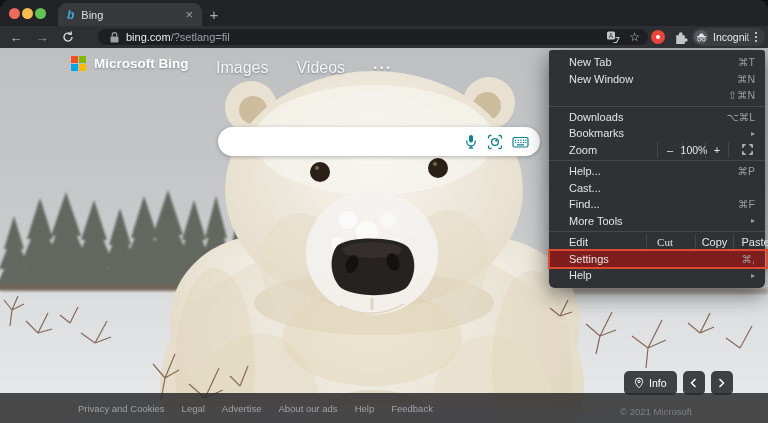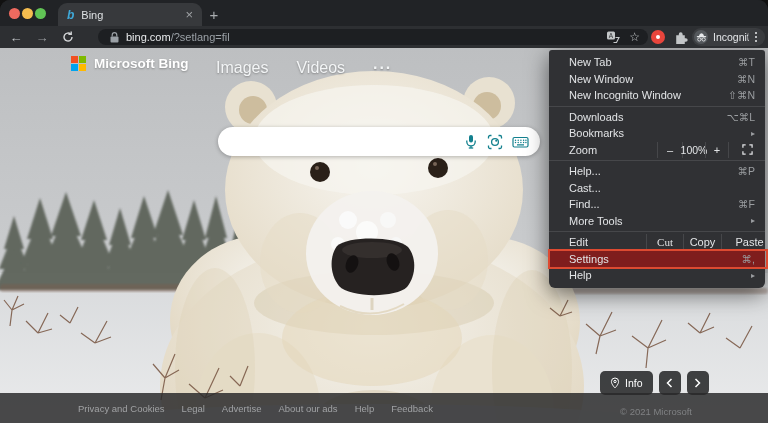--- a/index.html
+++ b/index.html
@@ -58,39 +58,39 @@
   
   .searchbar{position:absolute;left:218px;top:79px;width:322px;height:29px;background:#fff;border-radius:15px;
        box-shadow:0 1px 4px rgba(0,0,0,.28);display:flex;align-items:center;padding:0 11px 0 16px;}
   .searchbar input{flex:1;min-width:0;border:none;outline:none;background:transparent;font-size:13px;
        font-family:"Liberation Sans","DejaVu Sans",sans-serif;color:#333;}
   .search-ics{margin-left:auto;display:flex;align-items:center;gap:9px;color:var(--teal,#12808e);}
   
   .info-bar{position:absolute;top:323px;left:600px;display:flex;gap:6px;}
   .btn-dark{height:24px;border-radius:5px;background:rgba(50,51,52,.93);color:#fff;display:flex;
        align-items:center;justify-content:center;}
-  .btn-info{gap:5px;padding:0 10px;font-size:10.5px;}
+  .btn-info{gap:5px;padding:0 10px;font-size:10.5px;margin-left:24px;}
   .btn-nav{width:22px;}
   
   .bing-footer{position:absolute;left:0;bottom:0;width:768px;height:30px;background:rgba(40,41,42,.84);
        display:flex;align-items:center;gap:17px;padding-left:78px;}
   .bing-footer a{font-size:9.5px;color:#a0a2a4;text-decoration:none;}
   .copyright{position:absolute;right:76px;bottom:6px;font-size:9.5px;color:#7f8183;}
   
   .menu{position:absolute;top:2px;left:549px;width:216px;background:#303134;z-index:5;
        border-radius:3px 3px 6px 6px;box-shadow:0 6px 22px rgba(0,0,0,.55);padding:4px 0;}
   .mrow{height:16.5px;display:flex;align-items:center;padding:0 10px 0 20px;font-size:11px;color:#e2e4e6;}
   .mrow .sc{margin-left:auto;color:#9b9ea1;font-size:10.5px;}
   .mrow .sub{margin-left:auto;color:#9b9ea1;font-size:8px;}
   .msep{height:1px;background:#46474a;margin:2px 0;}
   .mrow.seg{padding:0;}
   .mrow.seg .lab{flex:1;padding-left:20px;display:flex;align-items:center;height:100%;}
   .cell{height:100%;display:flex;align-items:center;justify-content:center;border-left:1px solid #46474a;color:#e2e4e6;}
   .z-minus{width:25px;}.z-val{width:23px;font-size:10.5px;}.z-plus{width:23px;}.z-full{width:37px;}
-  .e-cut{width:37px;font-family:Liberation Serif, serif;}.e-copy{width:38px;}.e-paste{width:44px;padding-left:12px;}
+  .e-cut{width:37px;font-family:Liberation Serif, serif;}.e-copy{width:38px;margin-left:12px;}.e-paste{width:32px;padding-left:12px;}
   .mrow.settings{background:#7f1d1d;position:relative;}
   .red-box{position:absolute;left:-1px;right:-3px;top:-2px;bottom:-2px;
        border:2px solid var(--red-hl,#dd4a31);pointer-events:none;}
   svg{display:block;}
 </style>
 </head>
 <body>
 
 <div class="window">
 
@@ -348,21 +348,20 @@
     <div class="menu">
       <div class="mrow">
         <span>New Tab</span>
           <span class="sc">⌘T</span>
       </div>
       <div class="mrow">
         <span>New Window</span>
           <span class="sc">⌘N</span>
       </div>
       <div class="mrow">
-        <span>New Incognito Window</span>
           <span class="sc">⇧⌘N</span>
       </div>
       <div class="msep"></div>
       <div class="mrow">
         <span>Downloads</span>
           <span class="sc">⌥⌘L</span>
       </div>
       <div class="mrow">
         <span>Bookmarks</span>
           <span class="sub">▸</span>

